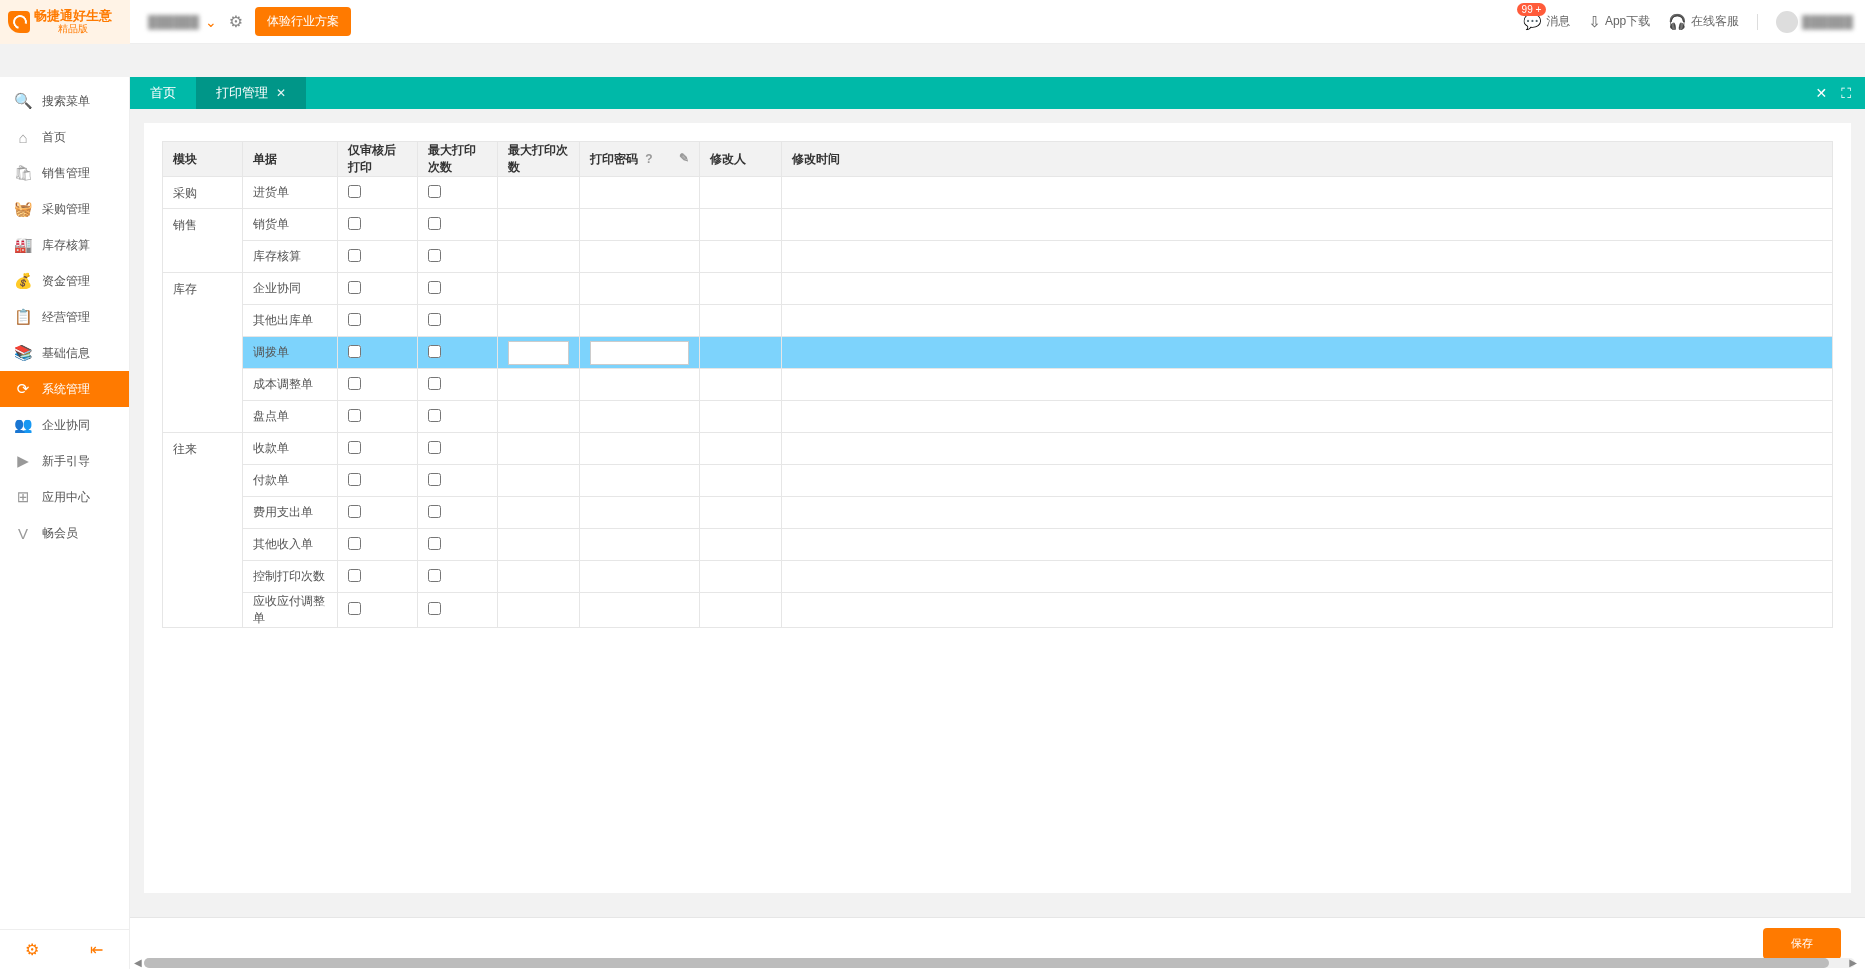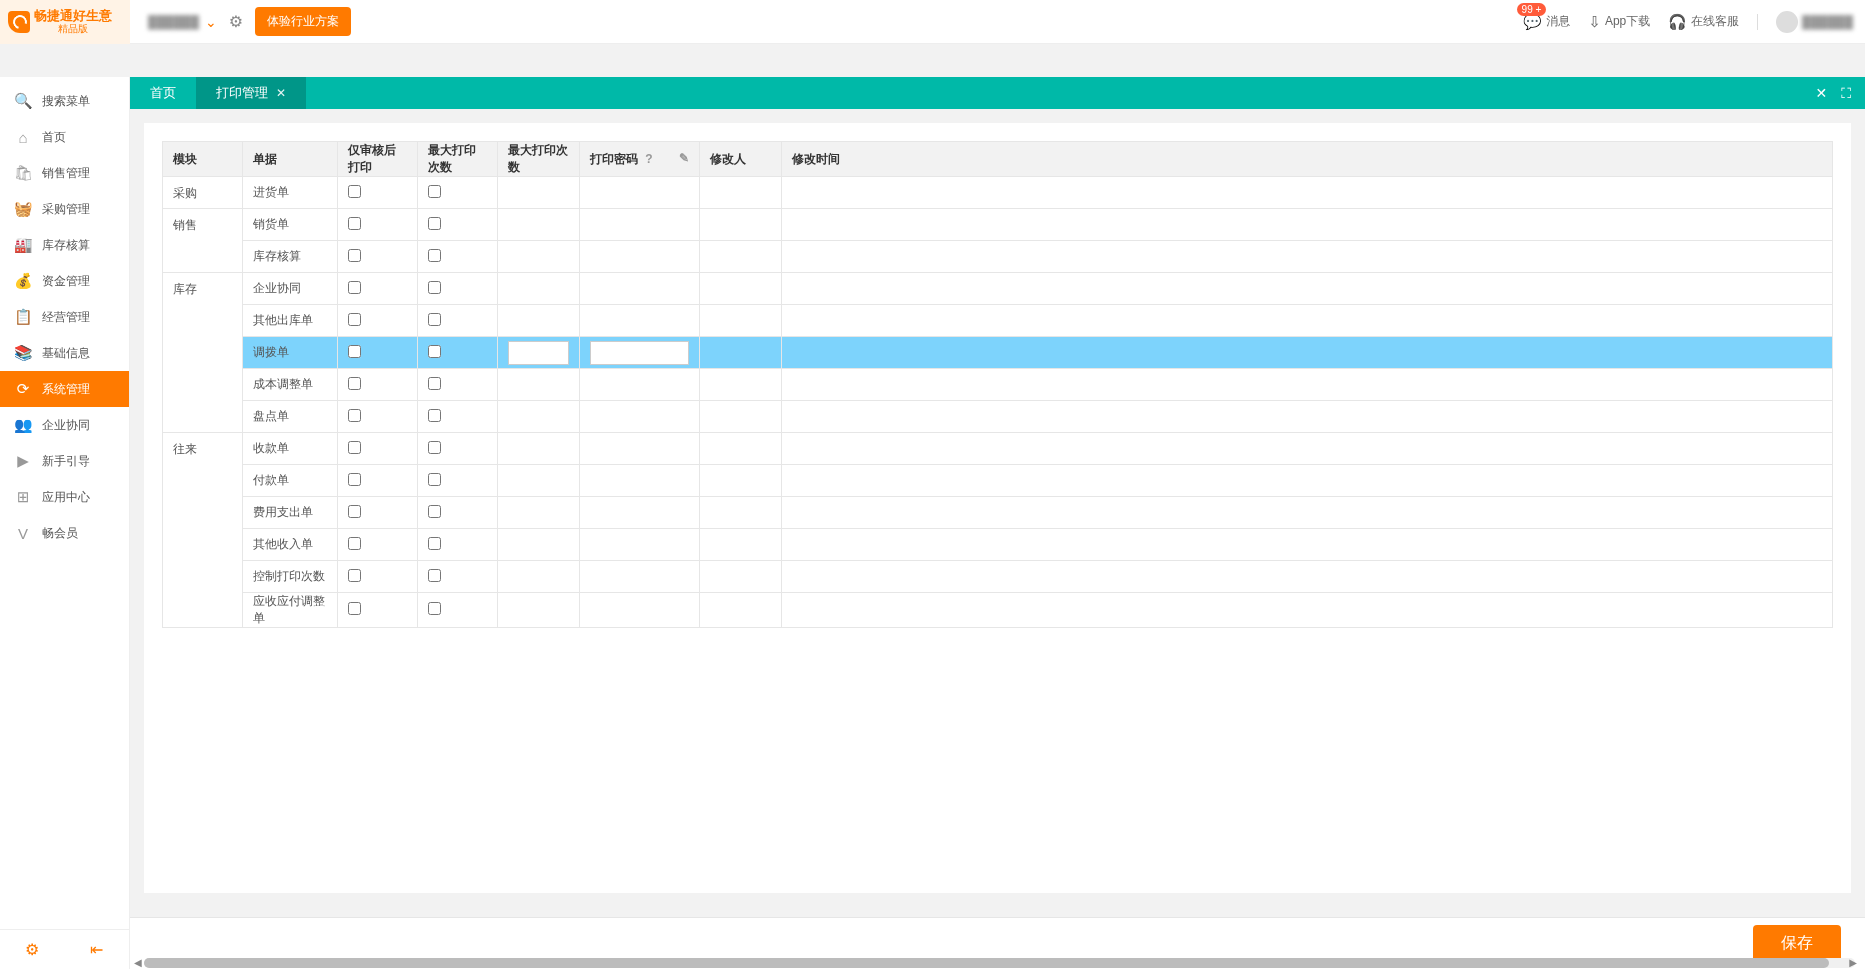--- a/index.html
+++ b/index.html
@@ -224,21 +224,21 @@
   justify-content: flex-end;
   padding: 0 24px;
   position: relative;
 }
 .save-btn {
   background: #ff7a00;
   color: #fff;
   border: none;
   padding: 8px 28px;
   border-radius: 4px;
-  font-size: 16px;
+  font-size: 11px;
   cursor: pointer;
 }
 .hscroll {
   position: absolute;
   left: 144px; right: 10px; bottom: 1px;
   height: 10px;
   background: #f0f0f0;
   border-radius: 6px;
 }
 .hscroll .thumb {

